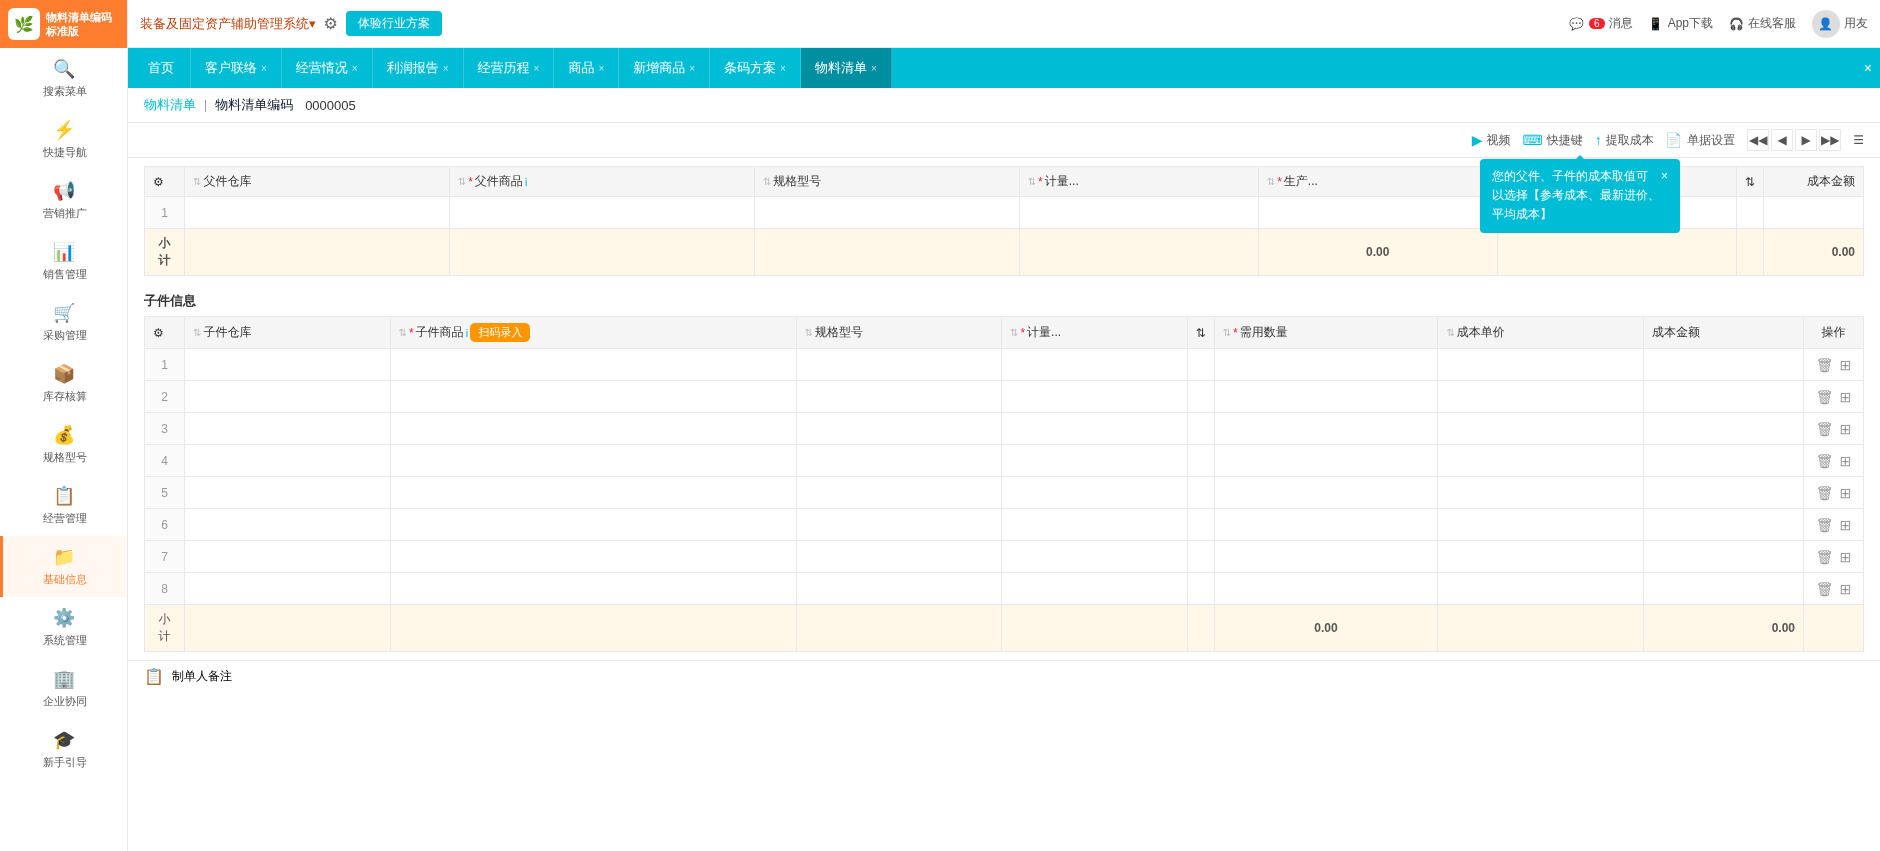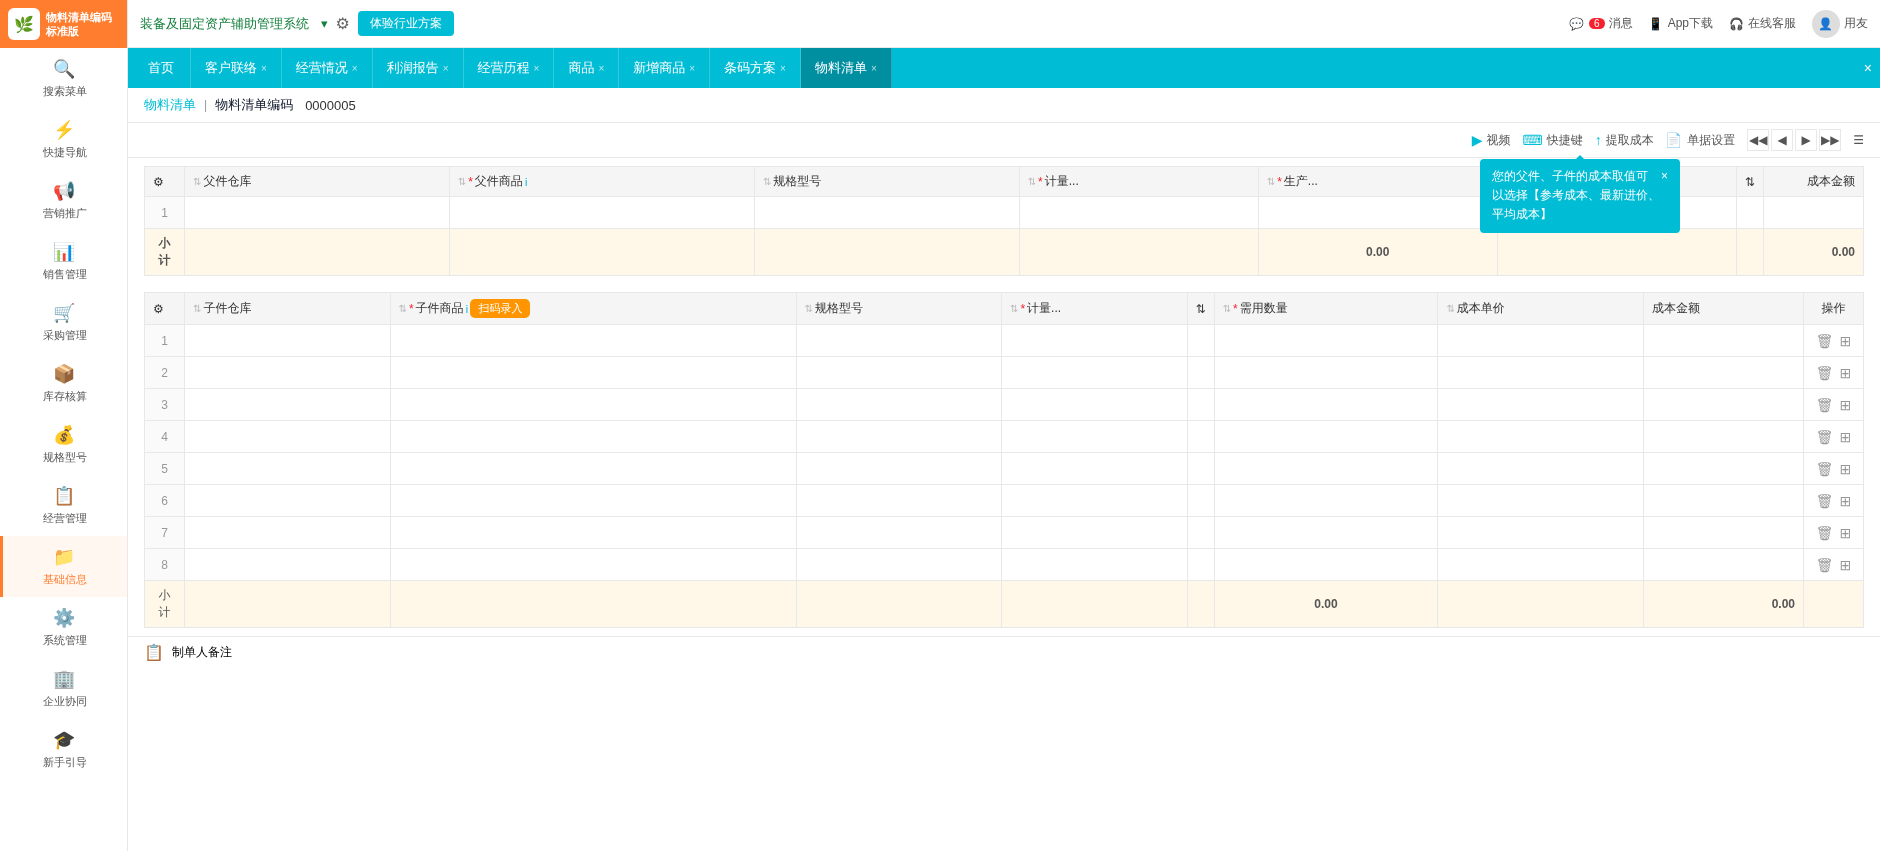--- a/index.html
+++ b/index.html
@@ -66,22 +66,22 @@
       height: 48px;
       display: flex;
       align-items: center;
       padding: 0 12px;
       border-bottom: 1px solid #e8e8e8;
       gap: 8px;
     }
     .system-dropdown {
       display: flex;
       align-items: center;
-      gap: 12px;
-      color: #15803d;
+      gap: 0;
+      color: #c2410c;
       font-size: 13px;
       cursor: pointer;
     }
     .try-btn {
       background: #00bcd4;
       color: #fff;
       border: none;
       border-radius: 4px;
       padding: 4px 12px;
       font-size: 12px;
@@ -581,20 +581,21 @@
               <td style="background:#fff8e8; text-align:center;">0.00</td>
               <td style="background:#fff8e8;"></td>
               <td style="background:#fff8e8;"></td>
               <td style="text-align:right; background:#fff8e8;">0.00</td>
             </tr>
           </tbody>
         </table>
       </div>
 
       <div class="section">
+        <div class="section-title">子件信息</div>
         <table class="data-table">
           <thead>
             <tr>
               <th style="width:40px;">
                 <span>⚙</span>
               </th>
               <th>
                 <div class="col-header-inner">
                   <span class="sort-icon">⇅</span>
                   <span>子件仓库</span>

